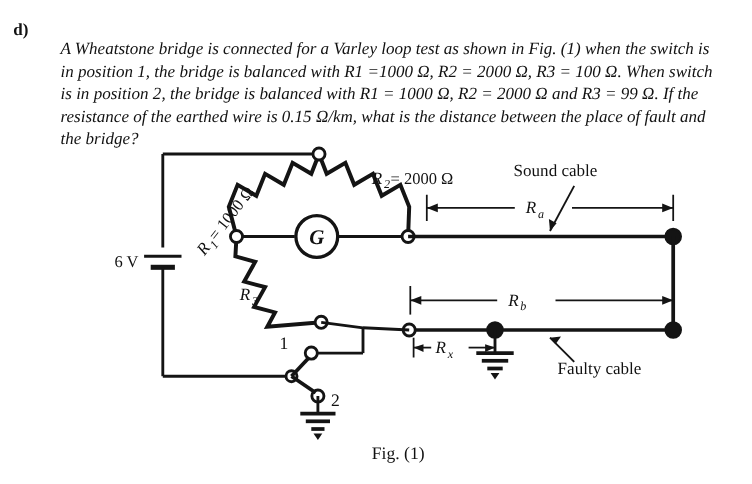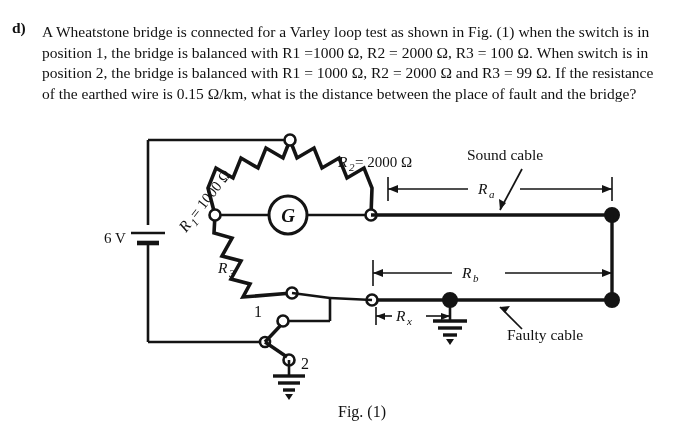--- a/index.html
+++ b/index.html
@@ -25,21 +25,21 @@
     width:26px;
     flex:0 0 26px;
     line-height:20.5px;
   }
   .q-body{
     font-size:15.5px;
     line-height:20.5px;
     text-align:left;
     width:628px;
   }
-  .q-body p{margin:4px;}
+  .q-body p{margin:17px;font-style:italic;}
 
   
   #figure{position:absolute;left:0;top:125px;width:684px;height:315px;}
   svg{display:block;}
   .wire{stroke:#141414;fill:none;}
   .thick{stroke-width:3.4;}
   .med{stroke-width:2.6;}
   .zig{stroke:#141414;fill:none;stroke-width:3.6;stroke-linejoin:miter;stroke-linecap:butt;}
   .node-open{fill:#ffffff;stroke:#141414;stroke-width:2.6;}
   .node-fill{fill:#141414;stroke:#141414;stroke-width:2;}

